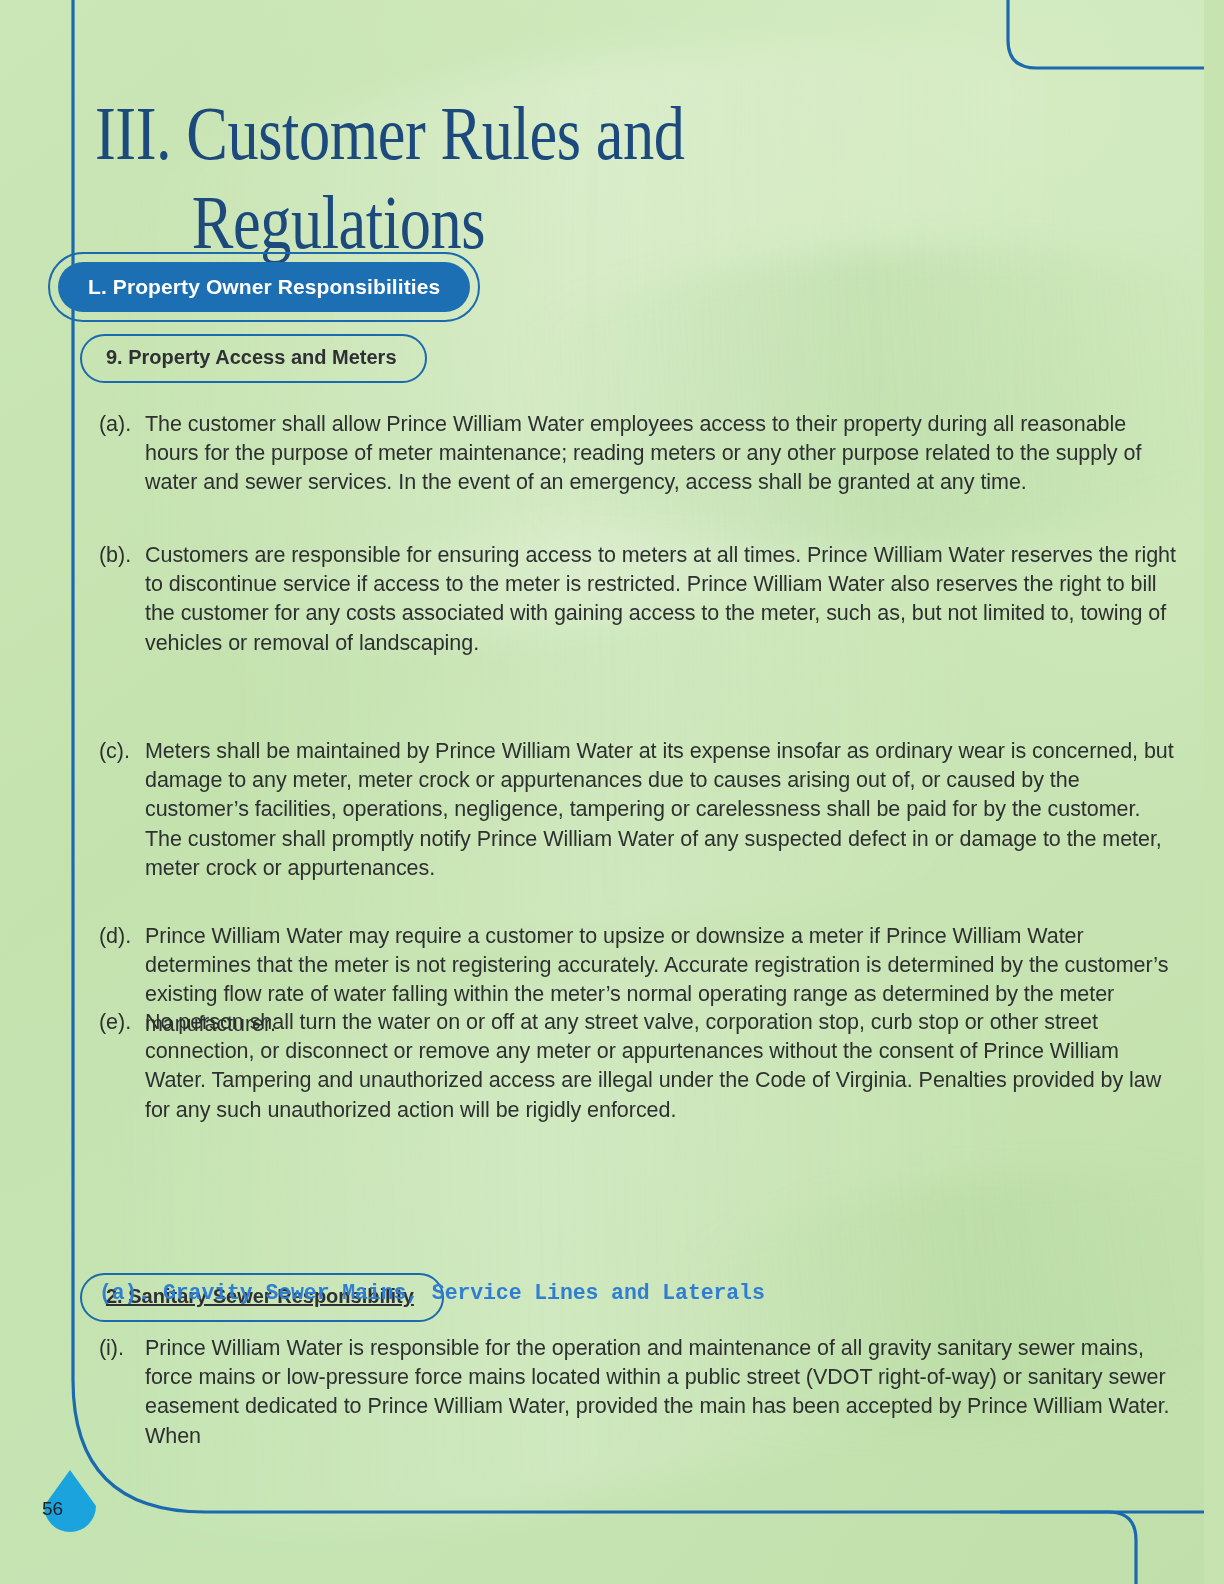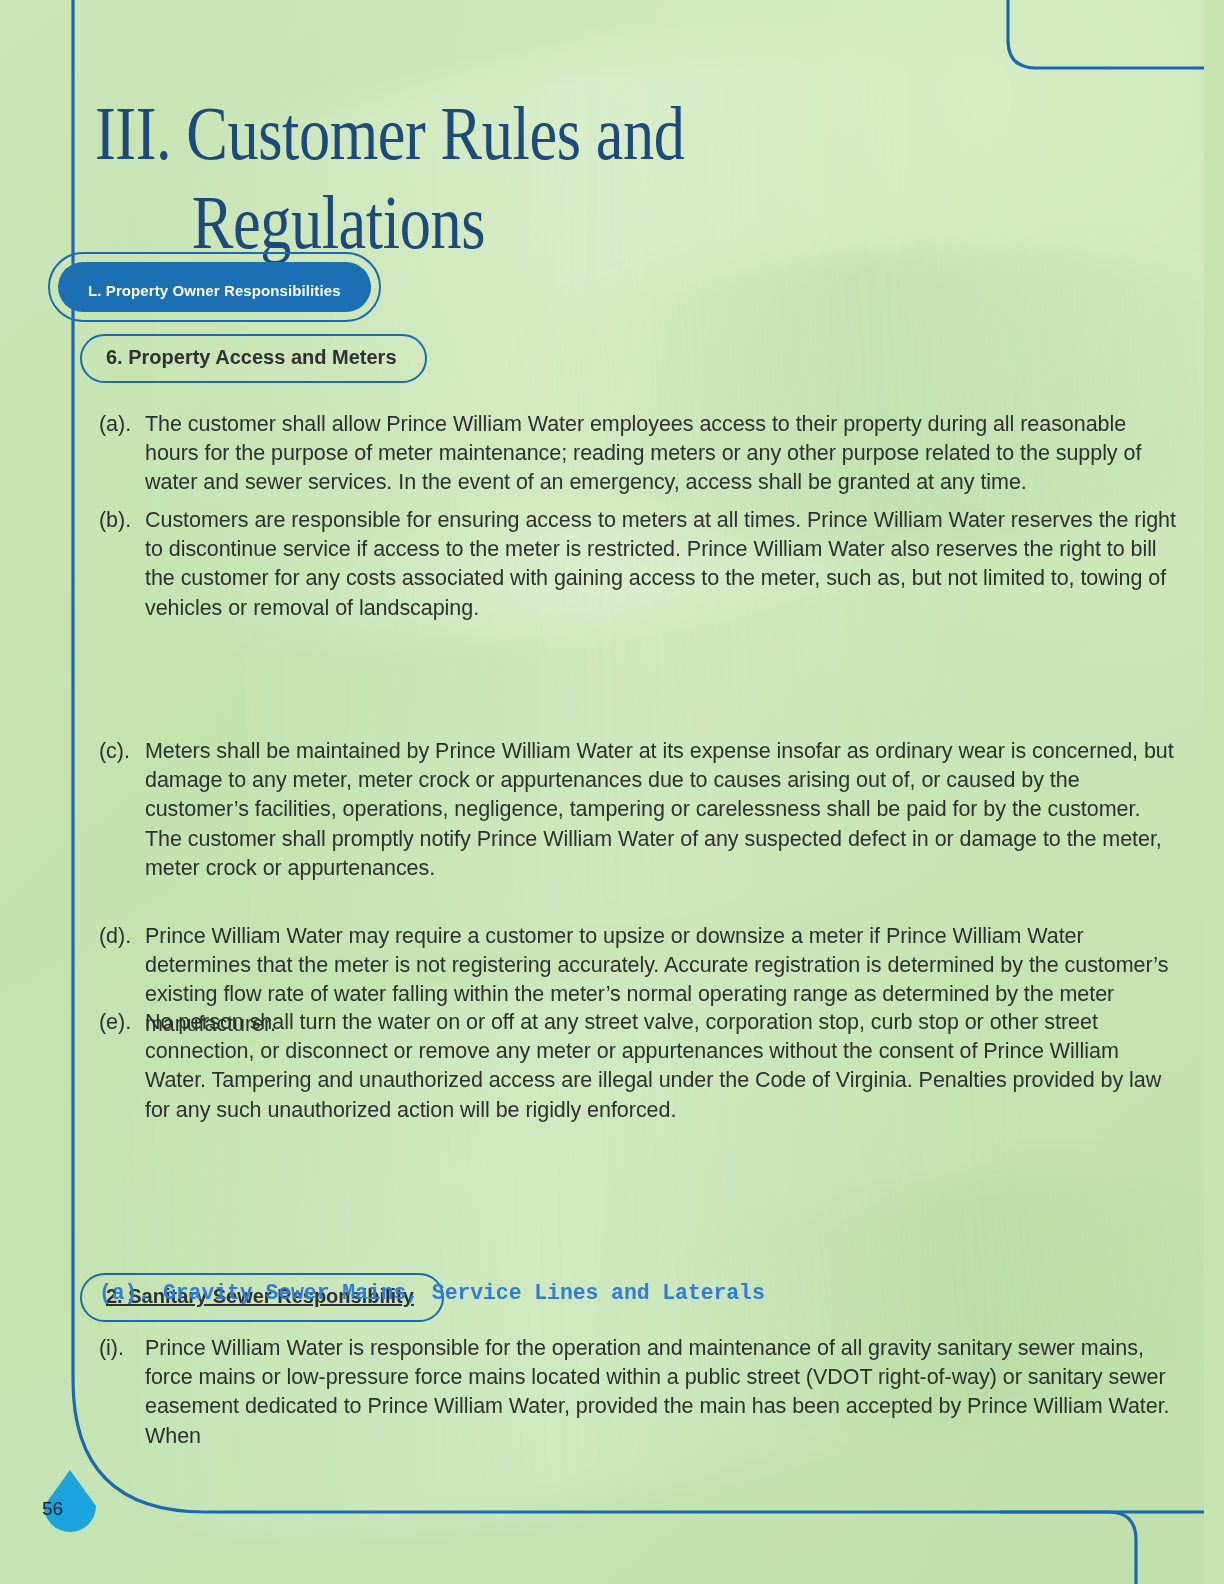--- a/index.html
+++ b/index.html
@@ -95,23 +95,23 @@
     left: 48px;
     top: 252px;
     padding: 8px;
     border: 2px solid #1b6aaf;
     border-radius: 40px;
     background: transparent;
   }
   .pill-filled {
     background: #1d6fb4;
     border-radius: 32px;
-    padding: 20px 30px 13px 30px;
+    padding: 13px 30px 13px 30px;
     color: #ffffff;
-    font-size: 15px;
+    font-size: 21px;
     font-weight: bold;
     letter-spacing: 0.1px;
     white-space: nowrap;
   }
 
   
   .pill-outline {
     position: absolute;
     left: 80px;
     border: 2px solid #1b6aaf;
@@ -198,27 +198,27 @@
 
   <h1 class="title">
     <span class="line1">III. Customer Rules and</span>
     <span class="line2">Regulations</span>
   </h1>
 
   <div class="pill-outer">
     <div class="pill-filled">L. Property Owner Responsibilities</div>
   </div>
 
-  <div class="pill-outline" id="sub-1">6. Property Access and Meters</div>
+  <div class="pill-outline" id="sub-1">9. Property Access and Meters</div>
 
   <div class="para" style="top:410px">
     <span class="lbl">(a).</span><span>The customer shall allow Prince William Water employees access to their property during all reasonable hours for the purpose of meter maintenance; reading meters or any other purpose related to the supply of water and sewer services. In the event of an emergency, access shall be granted at any time.</span>
   </div>
 
-  <div class="para" style="top:506px">
+  <div class="para" style="top:541px">
     <span class="lbl">(b).</span><span>Customers are responsible for ensuring access to meters at all times. Prince William Water reserves the right to discontinue service if access to the meter is restricted. Prince William Water also reserves the right to bill the customer for any costs associated with gaining access to the meter, such as, but not limited to, towing of vehicles or removal of landscaping.</span>
   </div>
 
   <div class="para" style="top:737px">
     <span class="lbl">(c).</span><span>Meters shall be maintained by Prince William Water at its expense insofar as ordinary wear is concerned, but damage to any meter, meter crock or appurtenances due to causes arising out of, or caused by the customer’s facilities, operations, negligence, tampering or carelessness shall be paid for by the customer. The customer shall promptly notify Prince William Water of any suspected defect in or damage to the meter, meter crock or appurtenances.</span>
   </div>
 
   <div class="para" style="top:922px">
     <span class="lbl">(d).</span><span>Prince William Water may require a customer to upsize or downsize a meter if Prince William Water determines that the meter is not registering accurately. Accurate registration is determined by the customer’s existing flow rate of water falling within the meter’s normal operating range as determined by the meter manufacturer.</span>
   </div>

